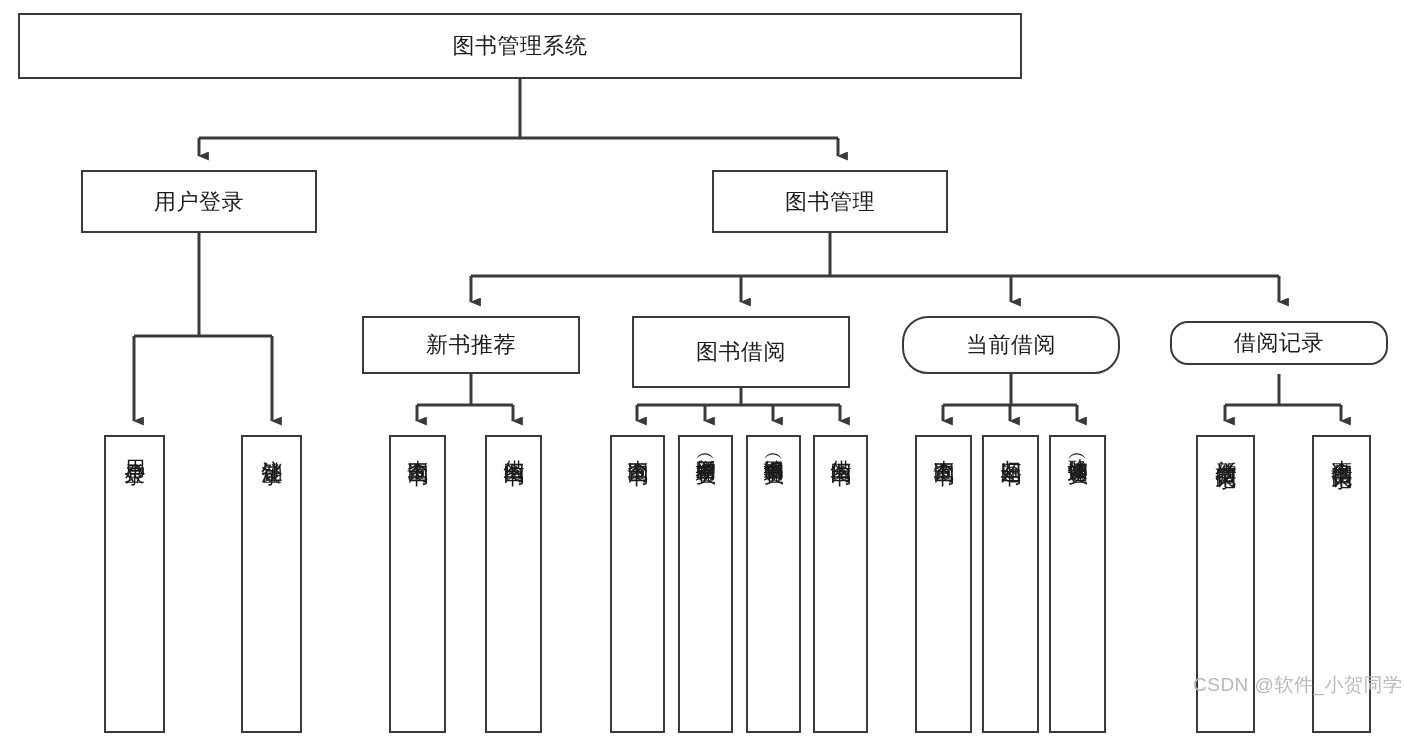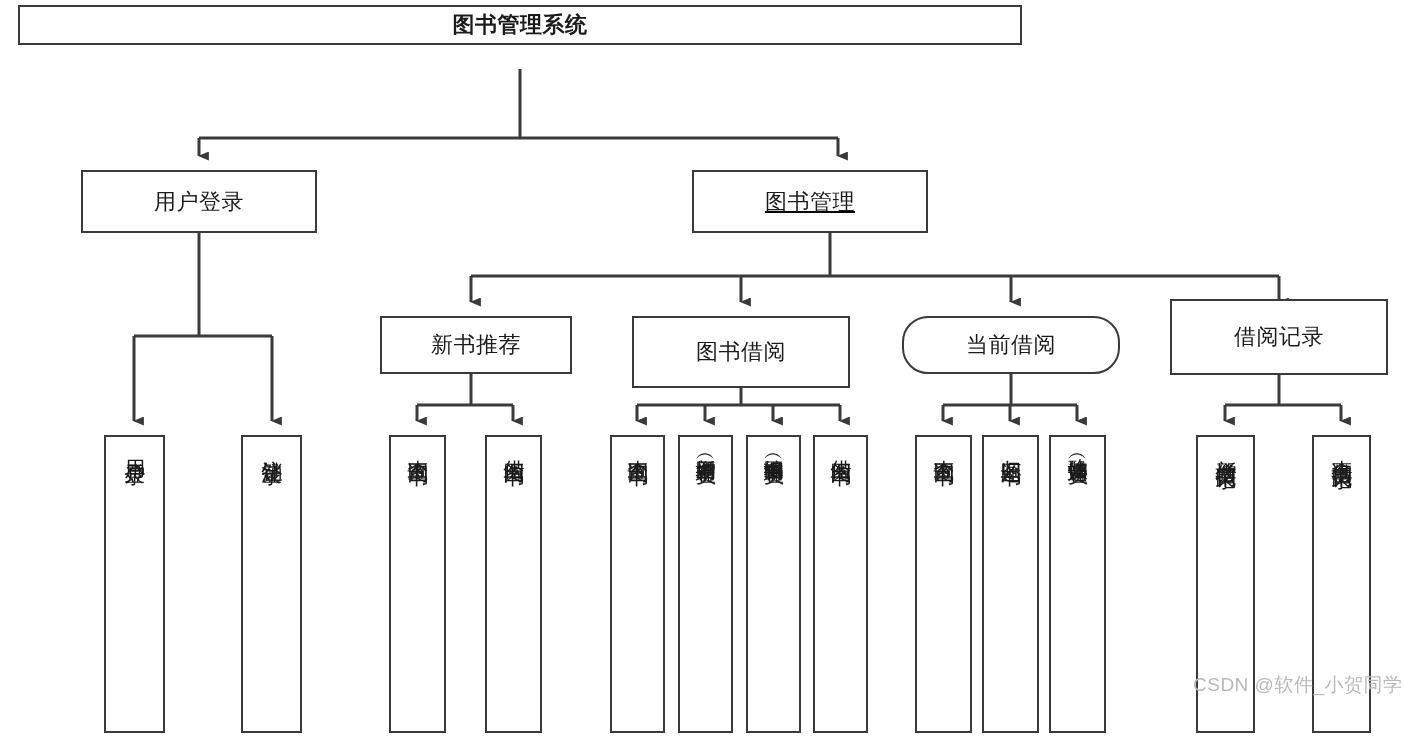--- a/index.html
+++ b/index.html
@@ -122,41 +122,41 @@
       <path d="M 1010 405 L 1010 421" marker-end="url(#arrow)"></path>
       <path d="M 1077 405 L 1077 421" marker-end="url(#arrow)"></path>
 
       <path d="M 1279 374 L 1279 405"></path>
       <path d="M 1225 405 L 1341 405"></path>
       <path d="M 1225 405 L 1225 421" marker-end="url(#arrow)"></path>
       <path d="M 1341 405 L 1341 421" marker-end="url(#arrow)"></path>
     </g>
   </svg>
 
-  <div class="node root horiz" style="left:18px; top:5px; width:1004px; height:40px;font-weight:bold;">
+  <div class="node root horiz" style="left:18px; top:13px; width:1004px; height:66px;">
     <span class="label">图书管理系统</span>
   </div>
 
   <div class="node horiz" style="left:81px; top:170px; width:236px; height:63px;">
     <span class="label">用户登录</span>
   </div>
-  <div class="node horiz" style="left:692px; top:170px; width:236px; height:63px;text-decoration:underline;">
+  <div class="node horiz" style="left:712px; top:170px; width:236px; height:63px;">
     <span class="label">图书管理</span>
   </div>
 
-  <div class="node horiz" style="left:380px; top:316px; width:192px; height:58px;">
+  <div class="node horiz" style="left:362px; top:316px; width:218px; height:58px;">
     <span class="label">新书推荐</span>
   </div>
   <div class="node horiz" style="left:632px; top:316px; width:218px; height:72px;">
     <span class="label">图书借阅</span>
   </div>
   <div class="node horiz" style="left:902px; top:316px; width:218px; height:58px;border-radius:26px;">
     <span class="label">当前借阅</span>
   </div>
-  <div class="node horiz" style="left:1170px; top:299px; width:218px; height:76px;">
+  <div class="node horiz" style="left:1170px; top:321px; width:218px; height:44px;border-radius:18px;">
     <span class="label">借阅记录</span>
   </div>
 
   <div class="node vert" style="left:104px; top:435px; width:61px; height:298px;">
     <span class="label">用户登录</span>
   </div>
   <div class="node vert" style="left:241px; top:435px; width:61px; height:298px;">
     <span class="label">注销登录</span>
   </div>
 

